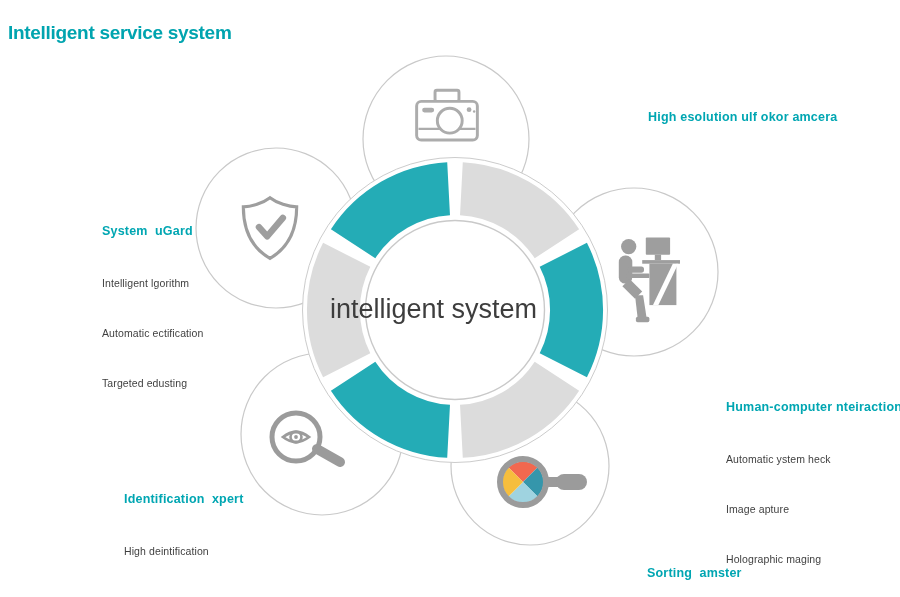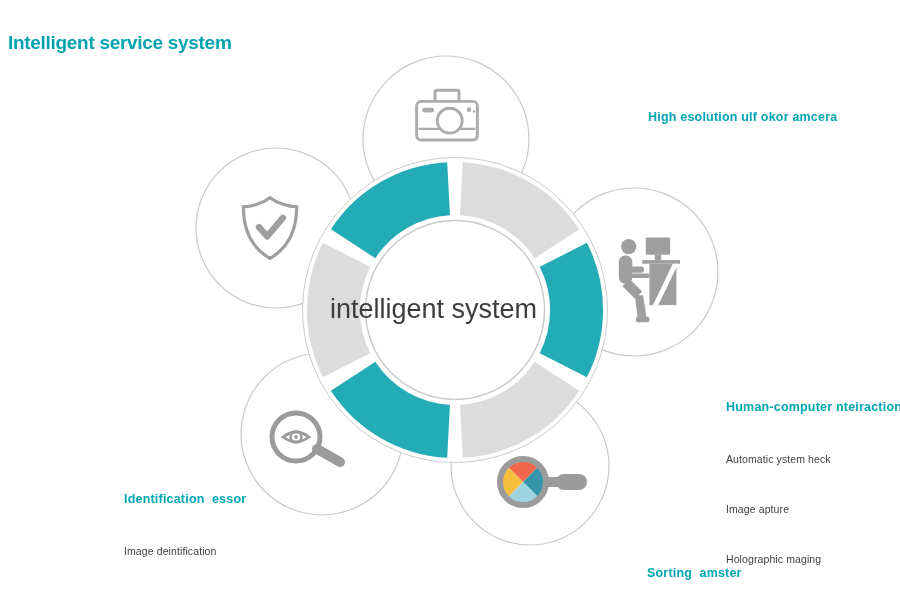--- a/index.html
+++ b/index.html
@@ -1,19 +1,19 @@
 <!DOCTYPE html>
 <html><head>
 <meta charset="utf-8">
 <style>
   html,body{margin:0;padding:0;background:#ffffff;}
   .stage{position:relative;width:900px;height:597px;background:#ffffff;overflow:hidden;
          font-family:"Liberation Sans", sans-serif;}
   .stage svg{position:absolute;left:0;top:0;}
-  .title{position:absolute;left:8px;top:32px;font-size:19px;font-weight:700;
+  .title{position:absolute;left:8px;top:22px;font-size:19px;font-weight:700;
          color:#00a4af;letter-spacing:-0.3px;white-space:pre;}
   .center-label{position:absolute;left:330px;top:294px;width:250px;
          font-size:27px;color:#3d3d3d;}
   .block{position:absolute;white-space:pre;}
   .block .bh{font-size:12.5px;font-weight:700;color:#00a6b2;margin-bottom:3px;
          letter-spacing:0.2px;}
   .block .bl{font-size:10.5px;color:#3f3f3f;line-height:13.8px;letter-spacing:0.1px;}
   .b-camera{left:648px;top:74px;}
   .b-guard{left:102px;top:188px;}
   .b-interaction{left:726px;top:364px;}
@@ -94,32 +94,38 @@
   </svg>
 
   <div class="title">Intelligent service system</div>
 
   <div class="center-label">intelligent system</div>
 
   <div class="block b-camera">
     <div class="bh">High esolution ulf okor amcera</div>
   </div>
 
+  <div class="block b-guard">
+    <div class="bh">System  uGard</div>
+    <div class="bl">Intelligent lgorithm</div>
+    <div class="bl">Automatic ectification</div>
+    <div class="bl">Targeted edusting</div>
+  </div>
 
   <div class="block b-interaction">
     <div class="bh">Human-computer nteiraction</div>
     <div class="bl">Automatic ystem heck</div>
     <div class="bl">Image apture</div>
     <div class="bl">Holographic maging</div>
     
   </div>
 
   <div class="block b-identification">
-    <div class="bh">Identification  essor</div>
-    <div class="bl">Image deintification</div>
+    <div class="bh">Identification  xpert</div>
+    <div class="bl">High deintification</div>
     <div class="bl">Edge deintification</div>
     
     
     
   </div>
 
   <div class="block b-sorting">
     <div class="bh">Sorting  amster</div>
     
     

